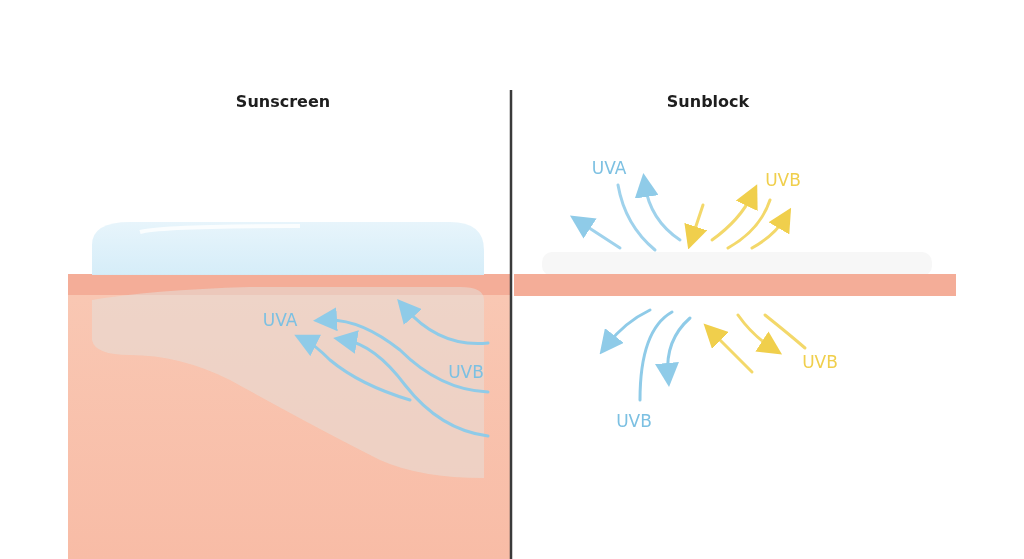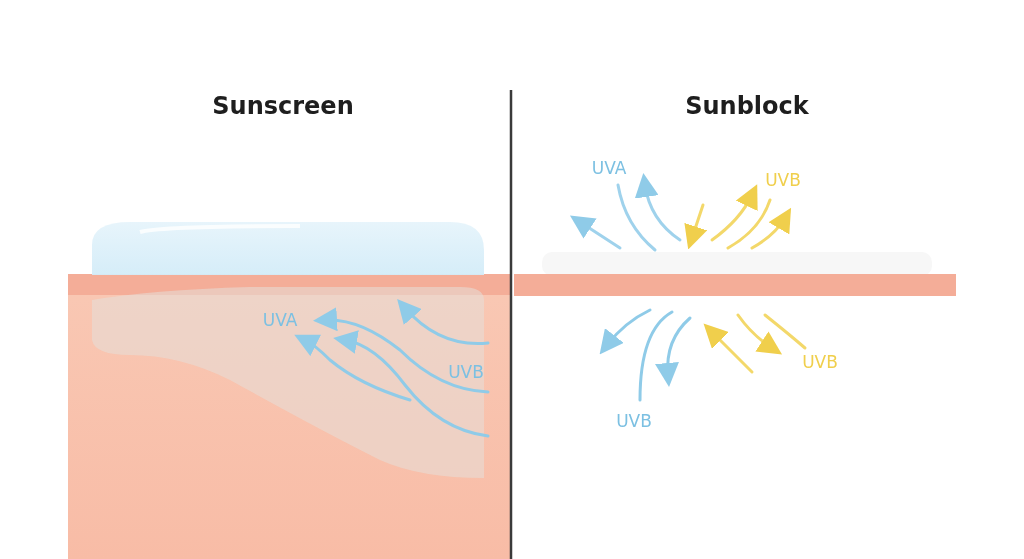--- a/index.html
+++ b/index.html
@@ -1,17 +1,17 @@
 <!DOCTYPE html>
 <html><head>
 <meta charset="utf-8">
 <style>
   html,body{margin:0;padding:0;background:#fff;}
   body{width:1024px;height:559px;position:relative;overflow:hidden;font-family:"DejaVu Sans","Liberation Sans",sans-serif;}
-  .title{position:absolute;top:92px;font-weight:bold;font-size:24px;color:#1e1e1e;transform:translateX(-50%);white-space:nowrap;}
+  .title{position:absolute;top:92px;font-weight:bold;font-size:16px;color:#1e1e1e;transform:translateX(-50%);white-space:nowrap;}
   .lbl{position:absolute;font-size:17px;white-space:nowrap;transform:translate(-50%,-50%);}
   svg{position:absolute;left:0;top:0;}
 </style>
 </head>
 <body>
 
 <svg width="1024" height="559" viewBox="0 0 1024 559">
   <defs>
     <linearGradient id="skinG" x1="0" y1="0" x2="0" y2="1">
       <stop offset="0" stop-color="#f9c8b4"></stop>
@@ -69,21 +69,21 @@
     <path d="M690,318 Q665,340 668,375" marker-end="url(#ab)"></path>
   </g>
   <g stroke="#f3d86a" stroke-width="3" fill="none" stroke-linecap="round">
     <path d="M752,372 Q730,350 712,332" marker-end="url(#ay)"></path>
     <path d="M738,315 Q752,335 772,348" marker-end="url(#ay)"></path>
     <path d="M765,315 Q790,335 805,348"></path>
   </g>
 </svg>
 
 <div class="title" style="left:283px;">Sunscreen</div>
-<div class="title" style="left:747px;">Sunblock</div>
+<div class="title" style="left:708px;">Sunblock</div>
 
 <div class="lbl" style="left:280px;top:320px;color:#7cc0e2;">UVA</div>
 <div class="lbl" style="left:466px;top:372px;color:#7cc0e2;">UVB</div>
 
 <div class="lbl" style="left:609px;top:168px;color:#7cc0e2;">UVA</div>
 <div class="lbl" style="left:783px;top:180px;color:#f0cf4c;">UVB</div>
 <div class="lbl" style="left:820px;top:362px;color:#f0cf4c;">UVB</div>
 <div class="lbl" style="left:634px;top:421px;color:#7cc0e2;">UVB</div>
 
 </body></html>

